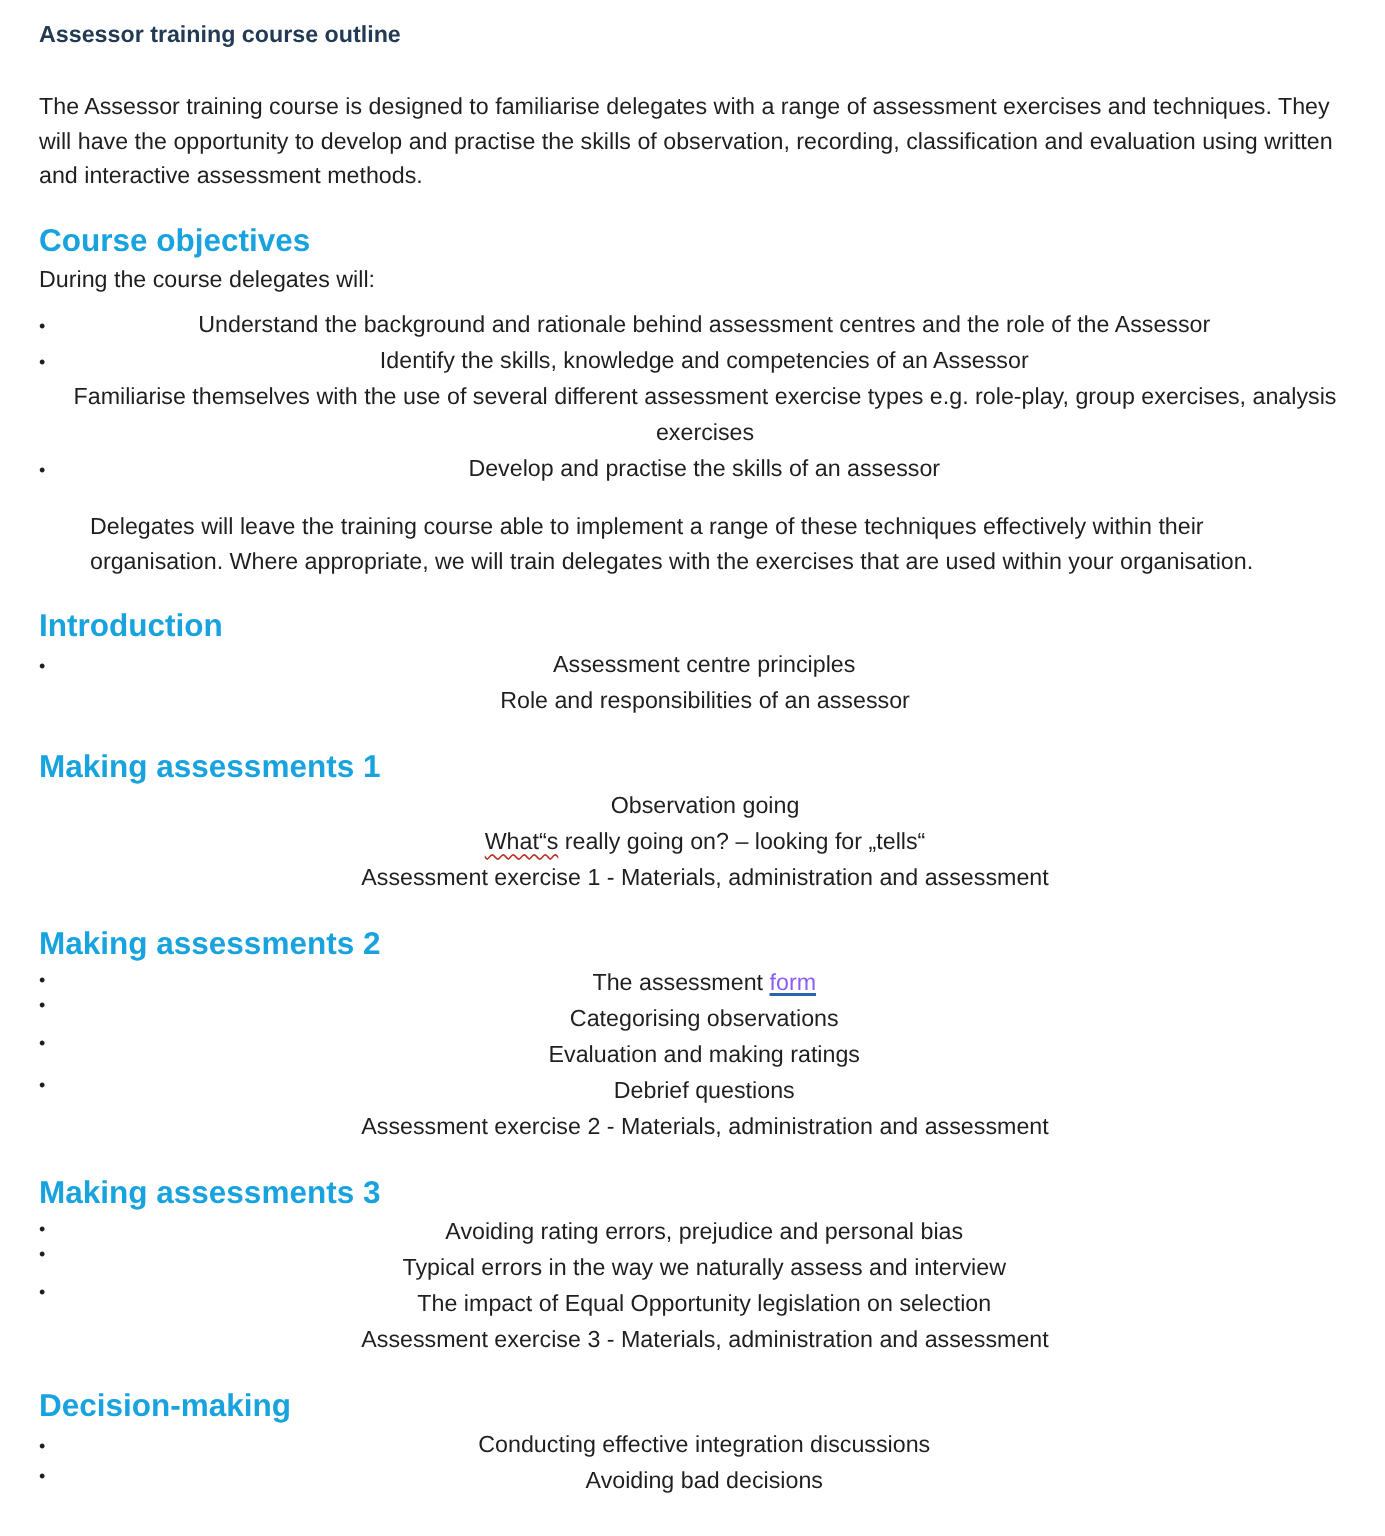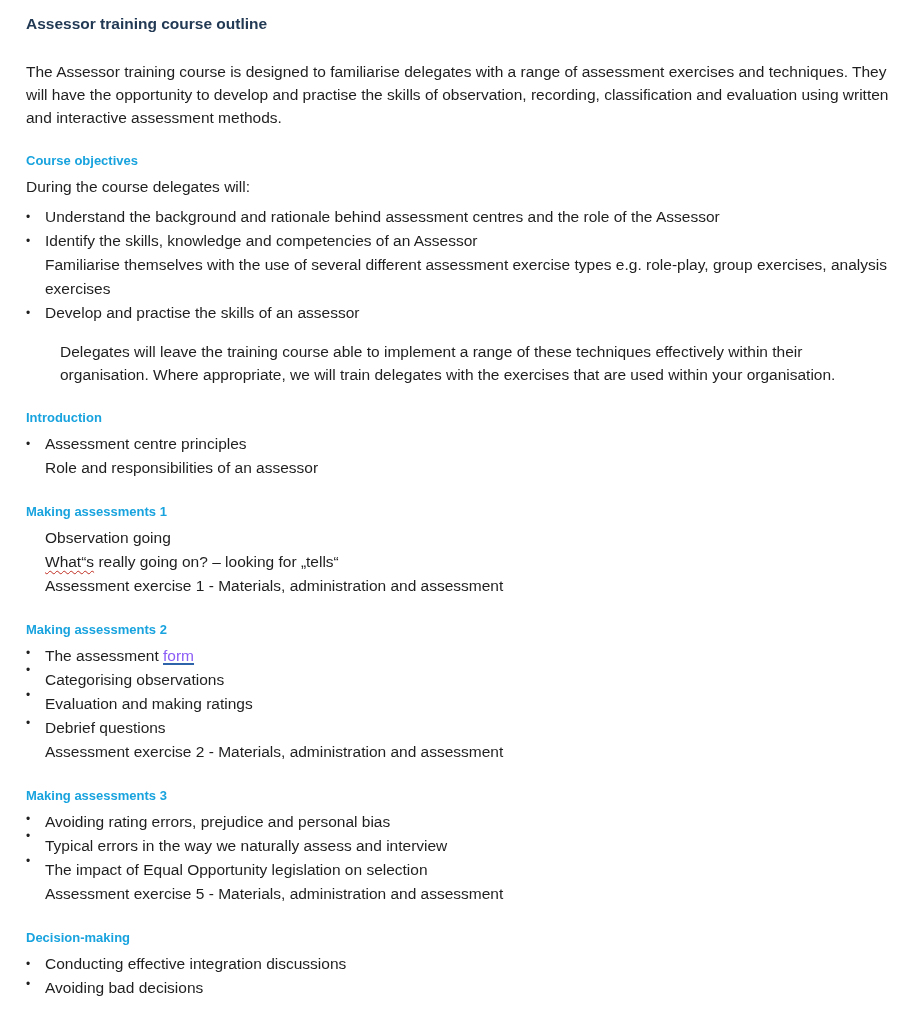--- a/index.html
+++ b/index.html
@@ -24,21 +24,21 @@
     color: #233a55;
   }
   .para {
     margin: 24px 0 0;
     line-height: 23px;
     max-width: 868px;
   }
   .para.delegates { margin-top: 15px; margin-left: 34px; }
   .heading {
     margin: 20px 0 2px;
-    font-size: 13px;
+    font-size: 21px;
     font-weight: 700;
     line-height: 24px;
     color: #18a3de;
   }
   .lead { margin: 0; line-height: 23px; }
   .list { margin-top: 0; }
   .list.gap { margin-top: 7px; }
   .item {
     display: flex;
     align-items: flex-start;
@@ -47,21 +47,21 @@
   }
   .bullet {
     position: relative;
     flex: 0 0 19px;
     width: 19px;
     font-size: 12px;
     line-height: 24px;
     color: #1f1f1f;
   }
   .item.no-bullet { padding-left: 19px; }
-  .item .text { flex: 1; }
+  .item .text { flex: 1; text-align: center; }
   
   .quirk .item:nth-child(1) .bullet { top: -3px; }
   .quirk .item:nth-child(2) .bullet { top: -10px; }
   .quirk .item:nth-child(3) .bullet { top: -9px; }
   .quirk .item:nth-child(4) .bullet { top: -5px; }
   .quirk-light .item:nth-child(2) .bullet { top: -4px; }
   .squiggle {
     text-decoration: underline wavy #bf2e23;
     text-decoration-thickness: 1px;
     text-underline-offset: 3px;
@@ -170,21 +170,21 @@
       </div>
       <div class="item">
         <span class="bullet">•</span>
         <span class="text">Typical errors in the way we naturally assess and interview</span>
       </div>
       <div class="item">
         <span class="bullet">•</span>
         <span class="text">The impact of Equal Opportunity legislation on selection</span>
       </div>
       <div class="item no-bullet">
-        <span class="text">Assessment exercise 5 - Materials, administration and assessment</span>
+        <span class="text">Assessment exercise 3 - Materials, administration and assessment</span>
       </div>
     </div>
   </section>
 
   <section>
     <h2 class="heading">Decision-making</h2>
     <div class="list quirk-light">
       <div class="item">
         <span class="bullet">•</span>
         <span class="text">Conducting effective integration discussions</span>

